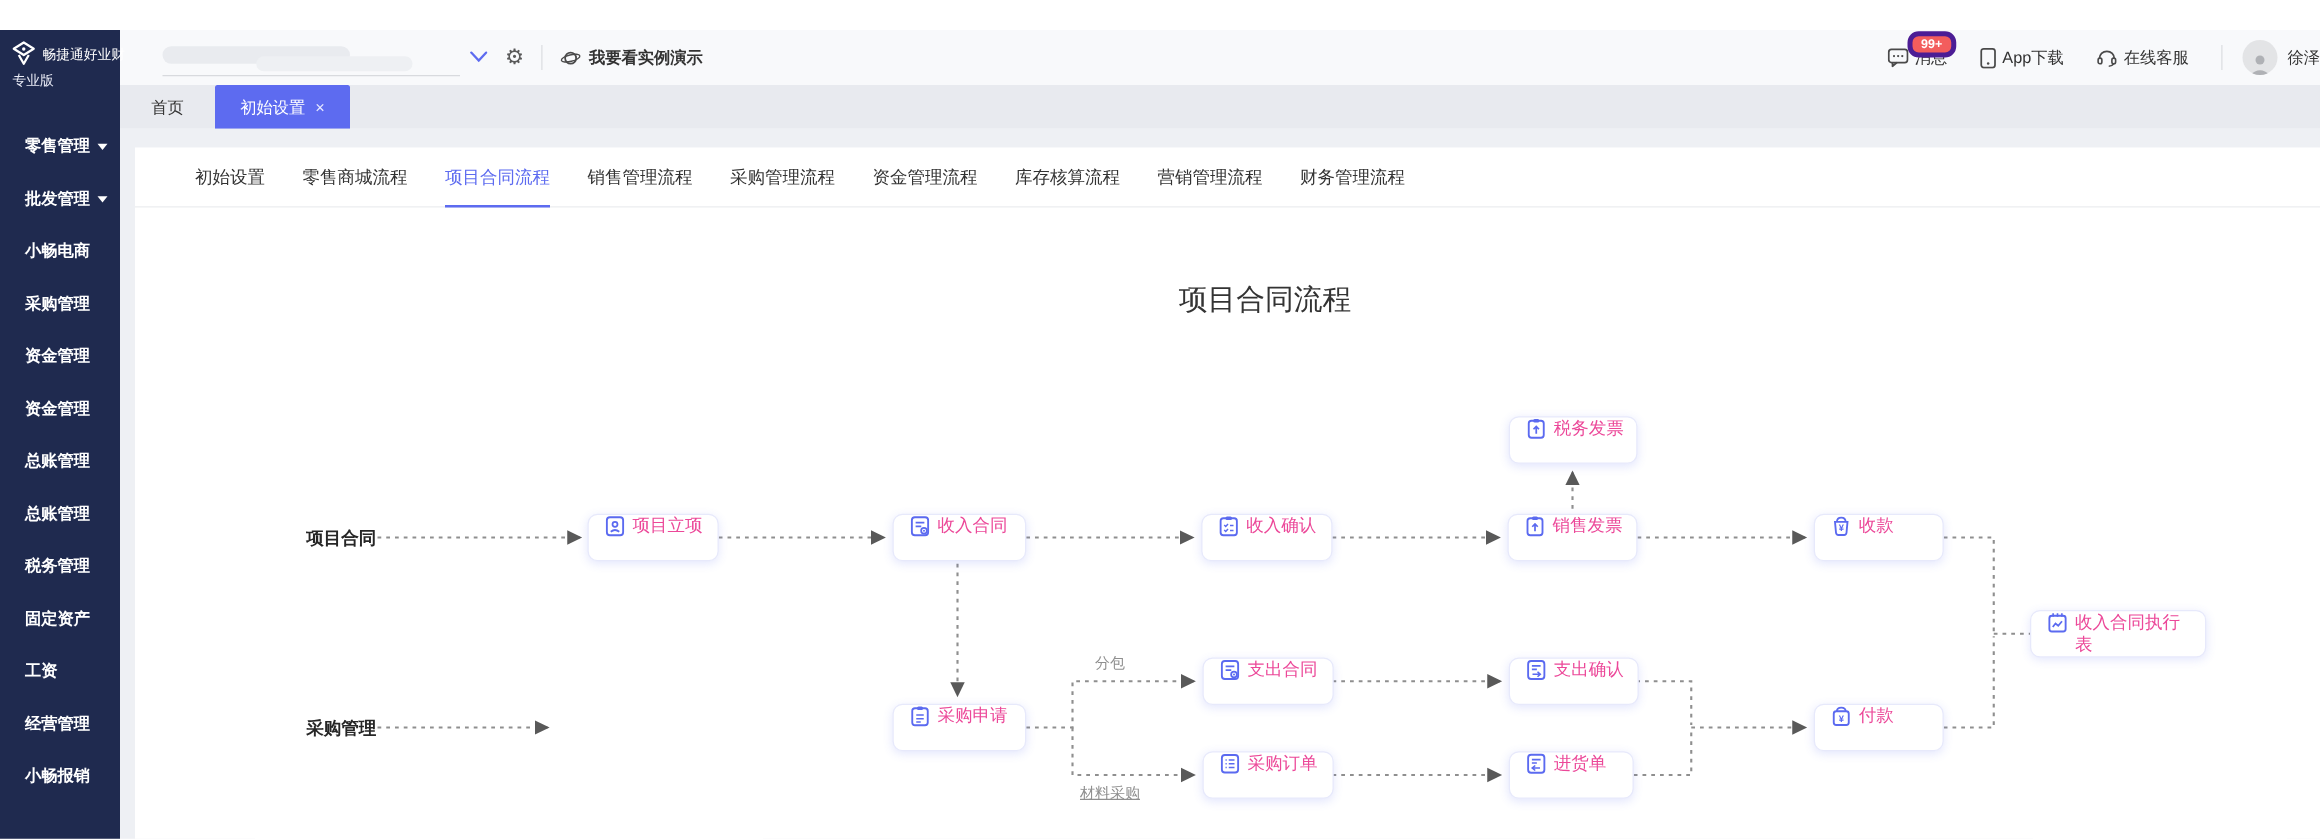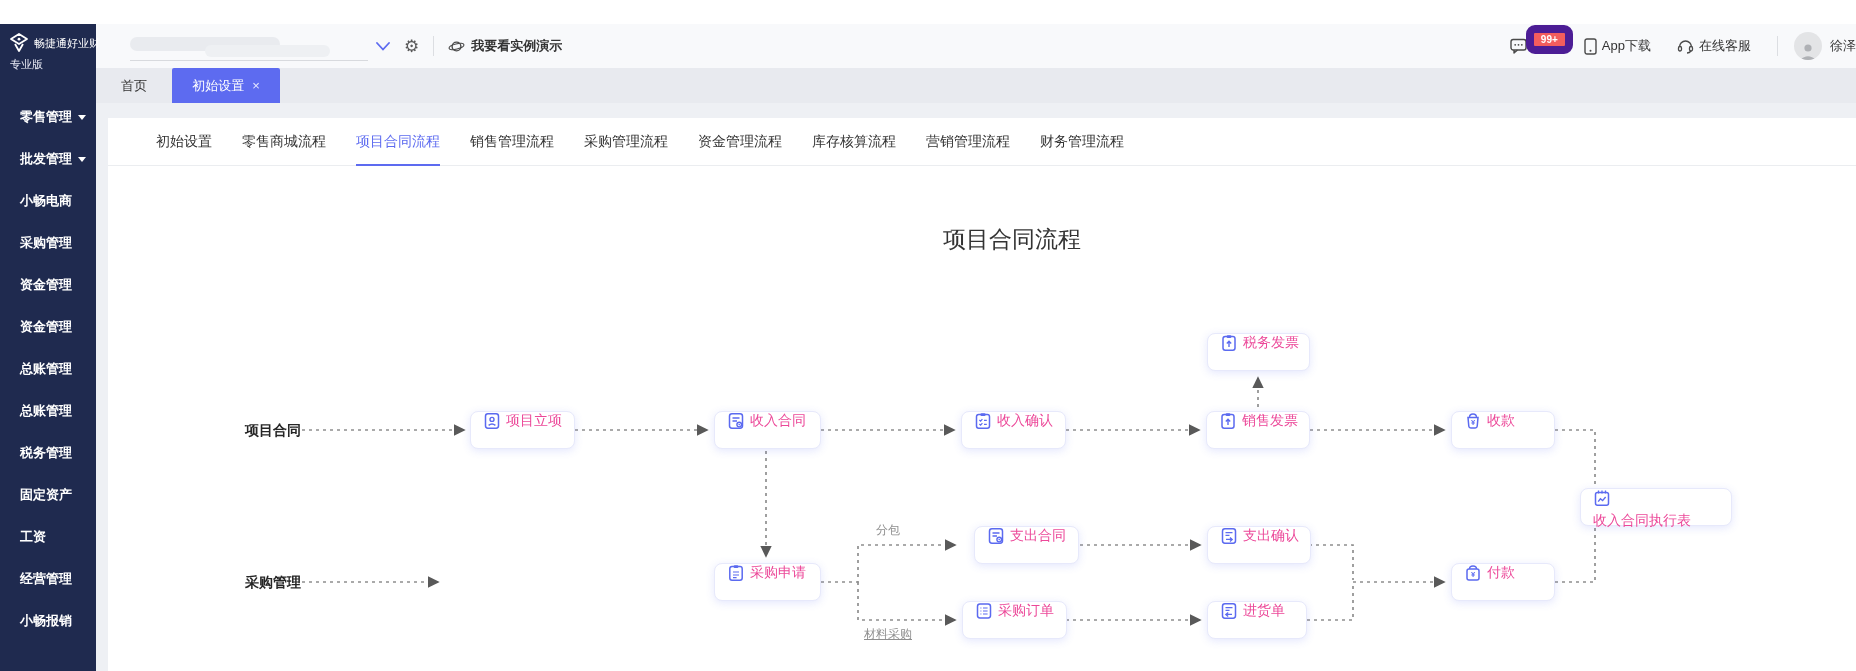--- a/index.html
+++ b/index.html
@@ -21,21 +21,21 @@
   .header { position:absolute; left:96px; top:24px; width:1760px; height:44px; background:#f8f9fb; display:flex; align-items:center; }
   .censor-wrap { position:relative; margin-left:34px; width:238px; height:30px; border-bottom:1px solid #d8dade; flex-shrink:0; }
   .censor-a { position:absolute; left:0; top:6px; width:150px; height:14px; background:#e9ebef; border-radius:7px; }
   .censor-b { position:absolute; left:75px; top:14px; width:125px; height:12px; background:#eef0f3; border-radius:6px; }
   .chev { margin-left:8px; margin-right:14px; flex-shrink:0; cursor:pointer; }
   .gear { font-size:17px; color:#5a5a5a; cursor:pointer; flex-shrink:0; }
   .vdiv { width:1px; height:20px; background:#dcdee2; margin:0 14px; flex-shrink:0; }
   .demo-link { display:flex; align-items:center; gap:6px; font-size:13px; color:#333; cursor:pointer; flex-shrink:0;font-weight:bold; }
   .spacer { flex:1; }
   .hitem { display:flex; align-items:center; gap:5px; font-size:13px; color:#333; margin-right:26px; cursor:pointer; flex-shrink:0; position:relative; }
-  .badge { position:absolute; top:-12px; left:16px; background:#f35d5d; color:#fff; font-size:10px; padding:1px 7px; border-radius:9px; border:8px solid #4c1d95; font-weight:bold; }
+  .badge { position:absolute; top:-12px; left:16px; background:#f35d5d; color:#fff; font-size:10px; padding:1px 7px; border-radius:9px; border:4px solid #4c1d95; font-weight:bold; }
   .userchip { display:flex; align-items:center; gap:8px; flex-shrink:0; cursor:pointer; }
   .avatar { width:28px; height:28px; border-radius:50%; background:#e3e4e6; display:flex; align-items:flex-end; justify-content:center; overflow:hidden; }
   .uname { font-size:13px; color:#333; white-space:nowrap; }
 
   
   .tabstrip { position:absolute; left:96px; top:68px; width:1760px; height:35px; background:#e8eaef; display:flex; align-items:stretch; padding-left:10px; }
   .wtab-home { width:56px; display:flex; align-items:center; justify-content:center; font-size:13px; color:#333; cursor:pointer; }
   .wtab-active { margin-left:10px; width:108px; background:#5d6bf0; color:#fff; display:flex; align-items:center; justify-content:center; gap:8px; font-size:13px; border-radius:2px 2px 0 0; cursor:pointer; }
   .wtab-close { font-size:13px; color:#e7e9ff; cursor:pointer; }
 
@@ -287,30 +287,30 @@
 
       <div class="node" style="left:1343px; top:245px; width:104px;">
         <svg width="18" height="18" viewBox="0 0 18 18">
           <path d="M4 5.5 H14 L13.2 14.2 A2 2 0 0 1 11.2 16 H6.8 A2 2 0 0 1 4.8 14.2 Z" fill="none" stroke="#5b6af0" stroke-width="1.5"></path>
           <path d="M5.5 5.5 Q5.5 2 9 2 Q12.5 2 12.5 5.5" fill="none" stroke="#5b6af0" stroke-width="1.4"></path>
           <text x="9" y="13" font-size="7.5" text-anchor="middle" fill="#5b6af0" font-weight="bold" font-family="Liberation Sans,sans-serif">¥</text>
         </svg>
         <span>收款</span>
       </div>
 
-      <div class="node" style="left:1472px; top:322px; width:152px;flex-direction:column;">
+      <div class="node" style="left:1516px; top:322px; width:141px;">
         <svg width="18" height="18" viewBox="0 0 18 18">
           <rect x="2.5" y="3.6" width="13" height="12.6" rx="2" fill="none" stroke="#5b6af0" stroke-width="1.5"></rect>
           <path d="M5.5 1.6 V4.4 M9 1.6 V4.4 M12.5 1.6 V4.4" stroke="#5b6af0" stroke-width="1.3"></path>
           <path d="M5.2 12.6 L7.4 9.8 L9.6 11.6 L12.6 8" fill="none" stroke="#5b6af0" stroke-width="1.4"></path>
         </svg>
         <span>收入合同执行表</span>
       </div>
 
-      <div class="node" style="left:854px; top:360px; width:105px;margin-left:12px;">
+      <div class="node" style="left:854px; top:360px; width:105px;">
         <svg width="18" height="18" viewBox="0 0 18 18">
           <rect x="2.5" y="1.8" width="13" height="14.4" rx="2.4" fill="none" stroke="#5b6af0" stroke-width="1.5"></rect>
           <path d="M5.5 6 H12.5 M5.5 9 H10" stroke="#5b6af0" stroke-width="1.4"></path>
           <circle cx="12.2" cy="12.6" r="2.3" fill="#fff" stroke="#5b6af0" stroke-width="1.4"></circle>
           <circle cx="12.2" cy="12.6" r=".8" fill="#5b6af0"></circle>
         </svg>
         <span>支出合同</span>
       </div>
 
       <div class="node" style="left:1099px; top:360px; width:104px;">

